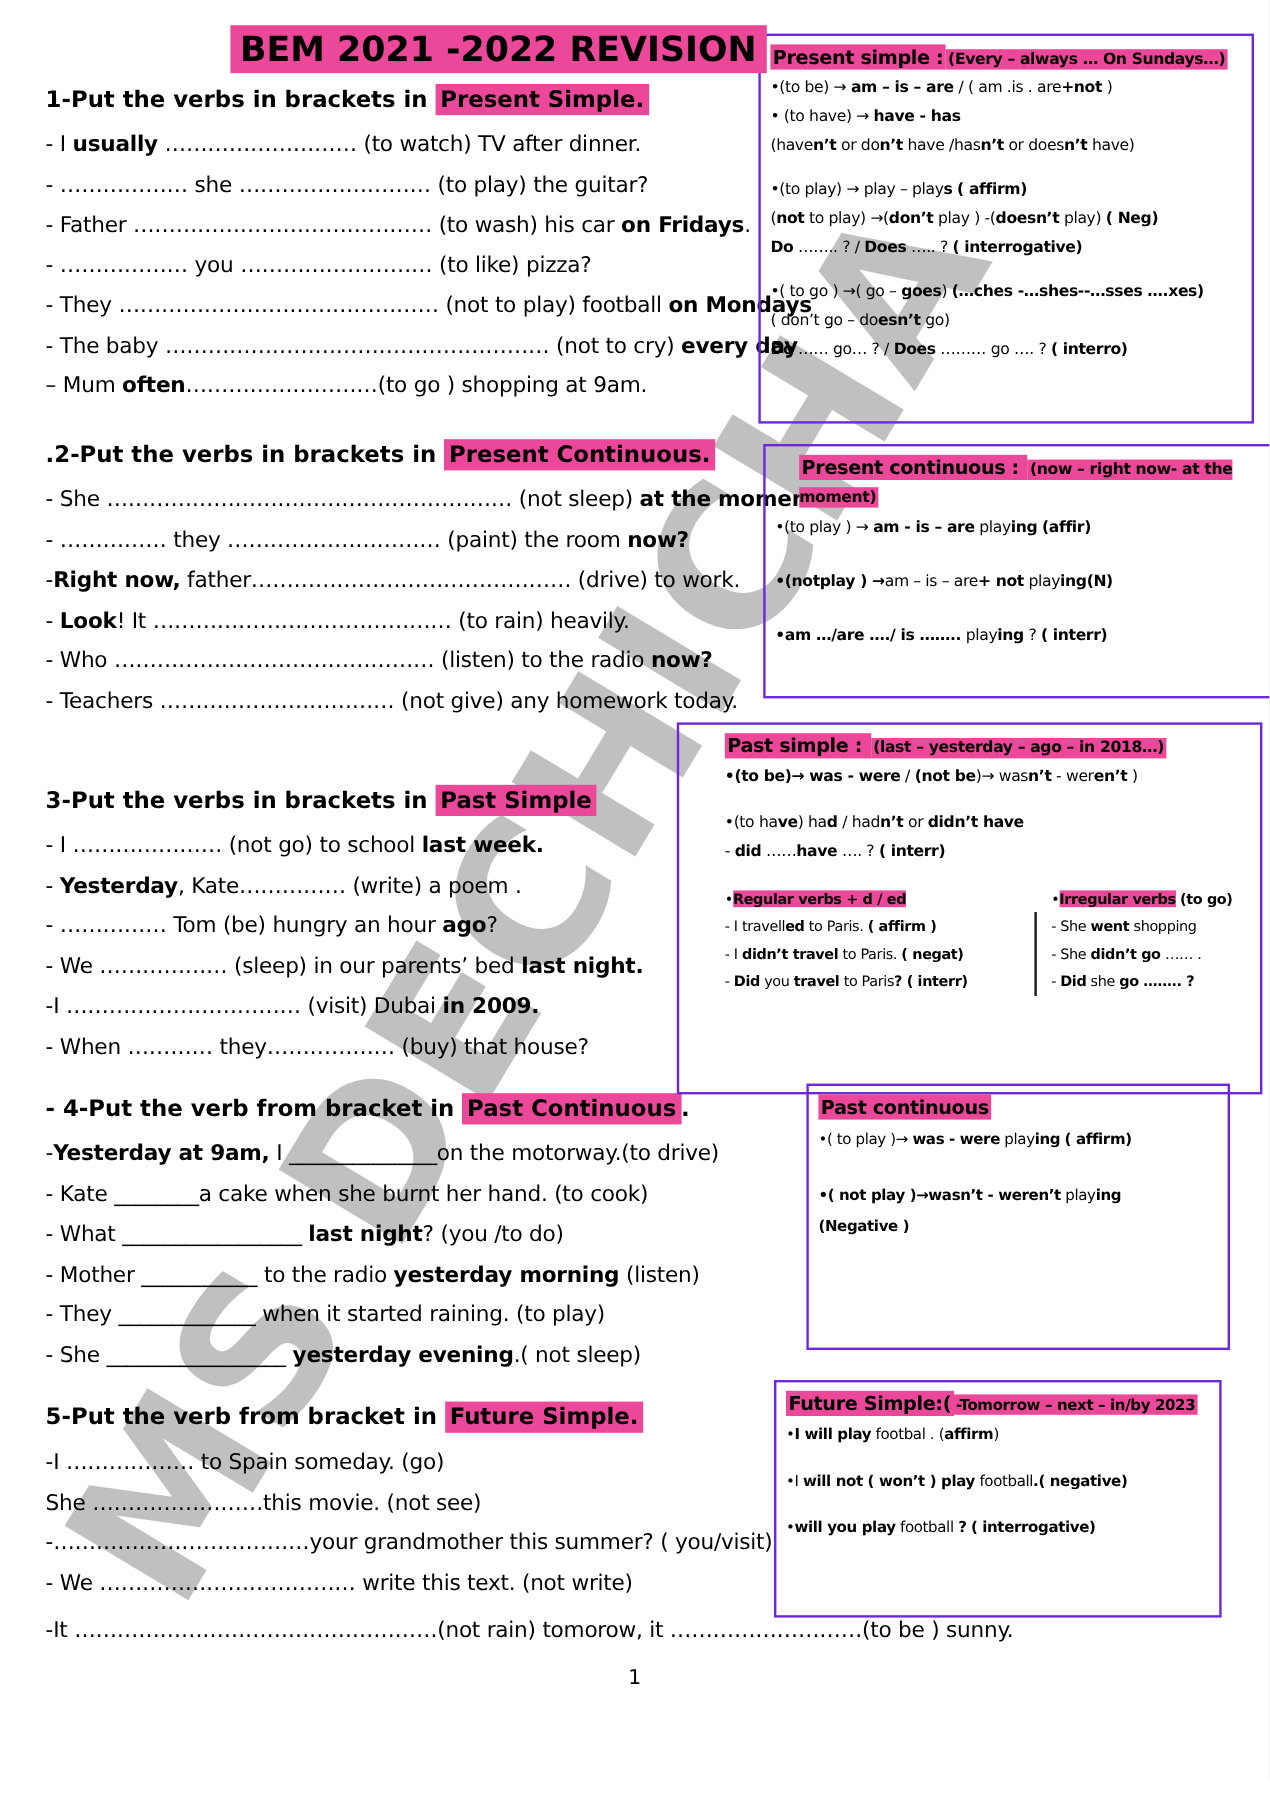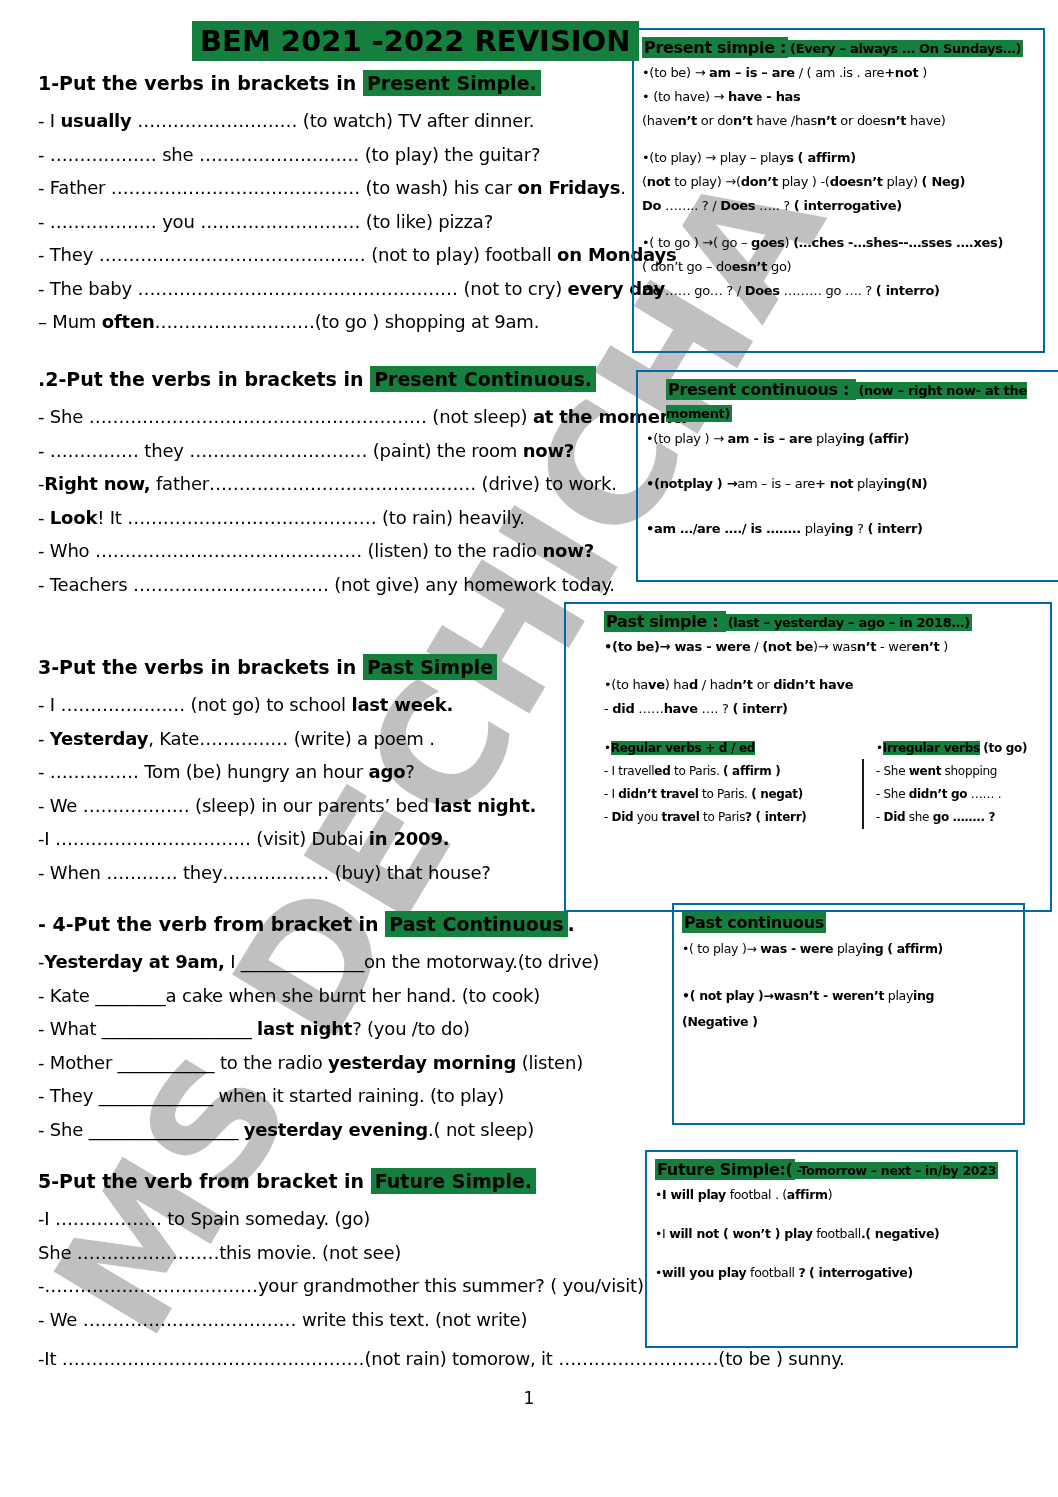--- a/index.html
+++ b/index.html
@@ -1,37 +1,37 @@
 <!DOCTYPE html>
 <html><head>
 <meta charset="utf-8">
 <style>
   html,body{margin:0;padding:0;background:#e8e8e8;}
   .page{position:relative;width:1058px;height:1497px;background:#ffffff;margin:0 auto;
         font-family:"DejaVu Sans",sans-serif;color:#000;overflow:hidden;}
   .b{font-weight:bold;}
-  .hl{background:#15803d;}
+  .hl{background:#ec4899;}
   .lg{font-size:16px;}
   
   .watermark{position:absolute;left:-215px;top:660px;width:1300px;height:200px;line-height:200px;
      text-align:center;transform:rotate(-59deg);font-size:165px;font-weight:bold;
      color:rgba(140,140,140,0.55);letter-spacing:2px;white-space:nowrap;z-index:0;pointer-events:none;}
   
   .title{position:absolute;left:192px;top:24px;font-size:29px;font-weight:bold;z-index:2;}
   .title .hl{padding:3px 8px;}
   
   .exercise{position:absolute;left:38px;z-index:1;}
   .ex-heading{font-size:19px;font-weight:bold;height:32px;white-space:nowrap;}
   .ex-heading .hl{padding:2px 4px;}
   .ex-line{font-size:18px;line-height:33.5px;white-space:nowrap;letter-spacing:-0.2px;}
   #ex0{top:72px;}  #ex1{top:368px;} #ex2{top:656px;} #ex3{top:913px;} #ex4{top:1170px;}
   .footer-line{position:absolute;left:38px;top:1348px;font-size:18px;white-space:nowrap;z-index:1;letter-spacing:-0.2px;}
   .pagenum{position:absolute;left:0;top:1388px;width:1058px;text-align:center;font-size:17px;z-index:1;}
   
-  .refbox{position:absolute;border:2px solid #0369a1;background:rgba(255,255,255,0.0);
+  .refbox{position:absolute;border:2px solid #6d28d9;background:rgba(255,255,255,0.0);
           padding:6px 8px;z-index:1;font-size:13px;letter-spacing:-0.3px;}
   .box-header{white-space:nowrap;line-height:24px;}
   .box-header .hl{padding:1px 2px;}
   .box-line{white-space:nowrap;}
   .box-line.gap{height:13px;}
   #box0{left:632px;top:28px;width:393px;height:309px;}
   #box0 .box-line{line-height:24px;}
   #box1{left:636px;top:370px;width:410px;height:196px;}
   #box1 .box-header{white-space:normal;line-height:23px;padding-left:20px;}
   #box1 .box-line{line-height:28px;}

